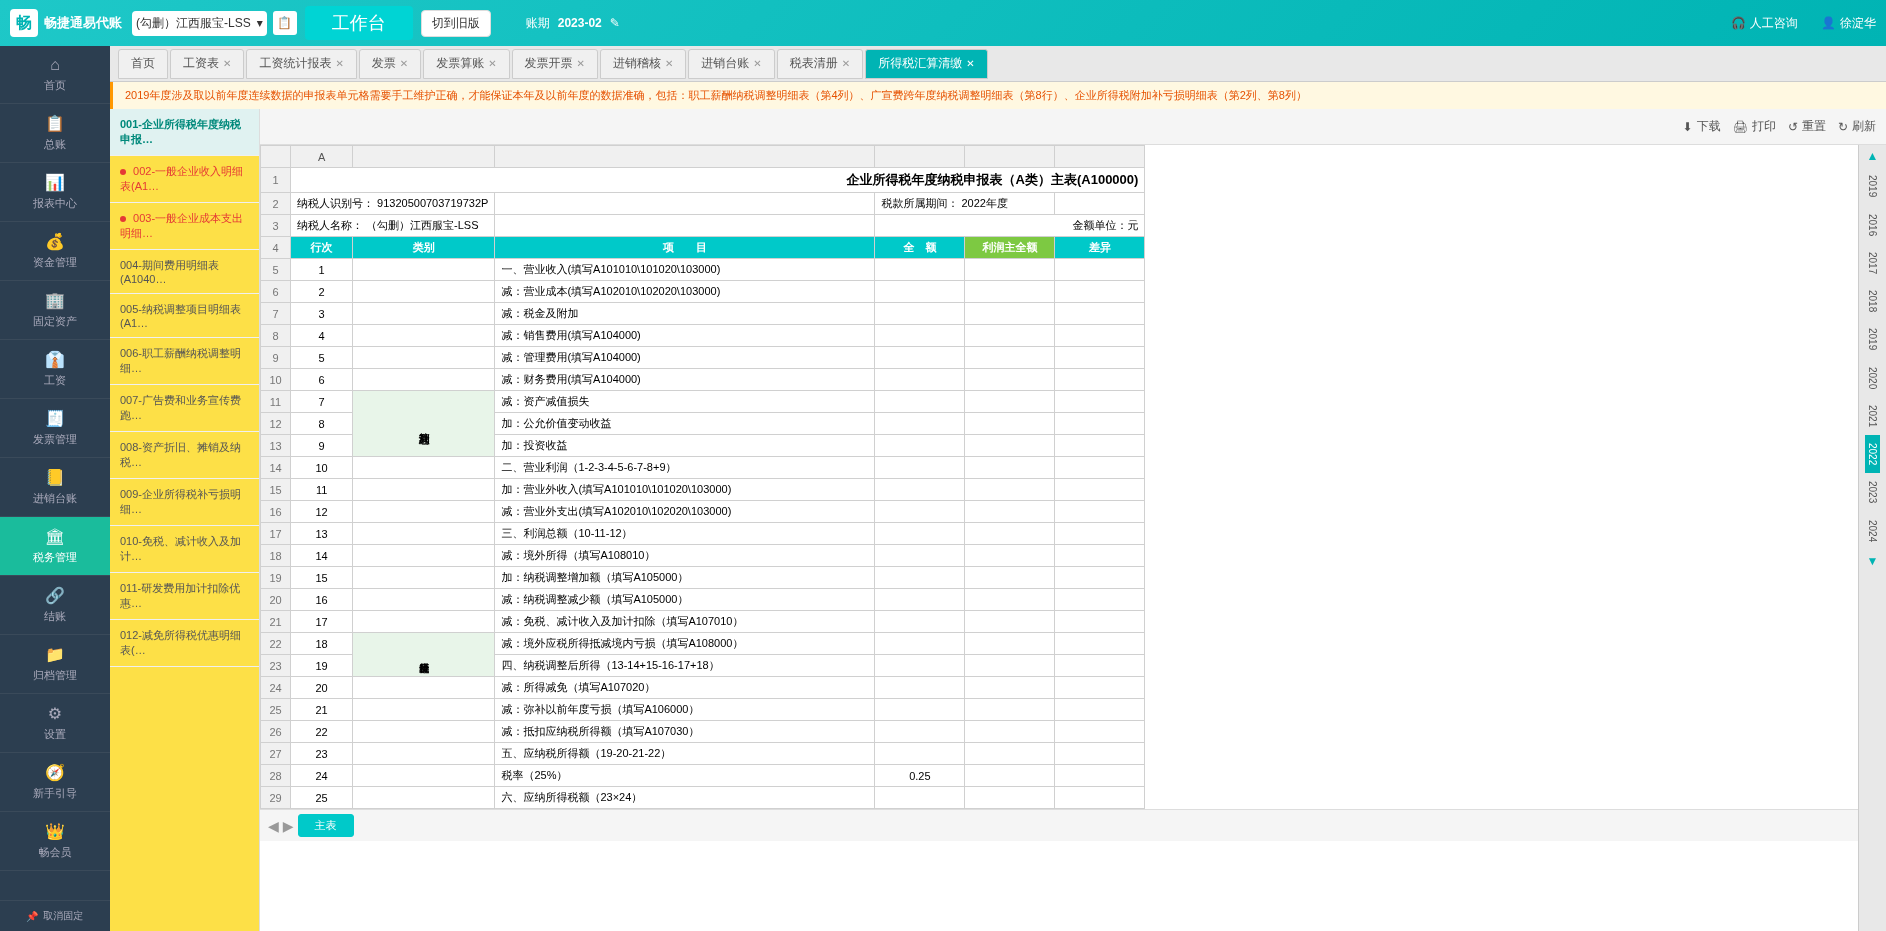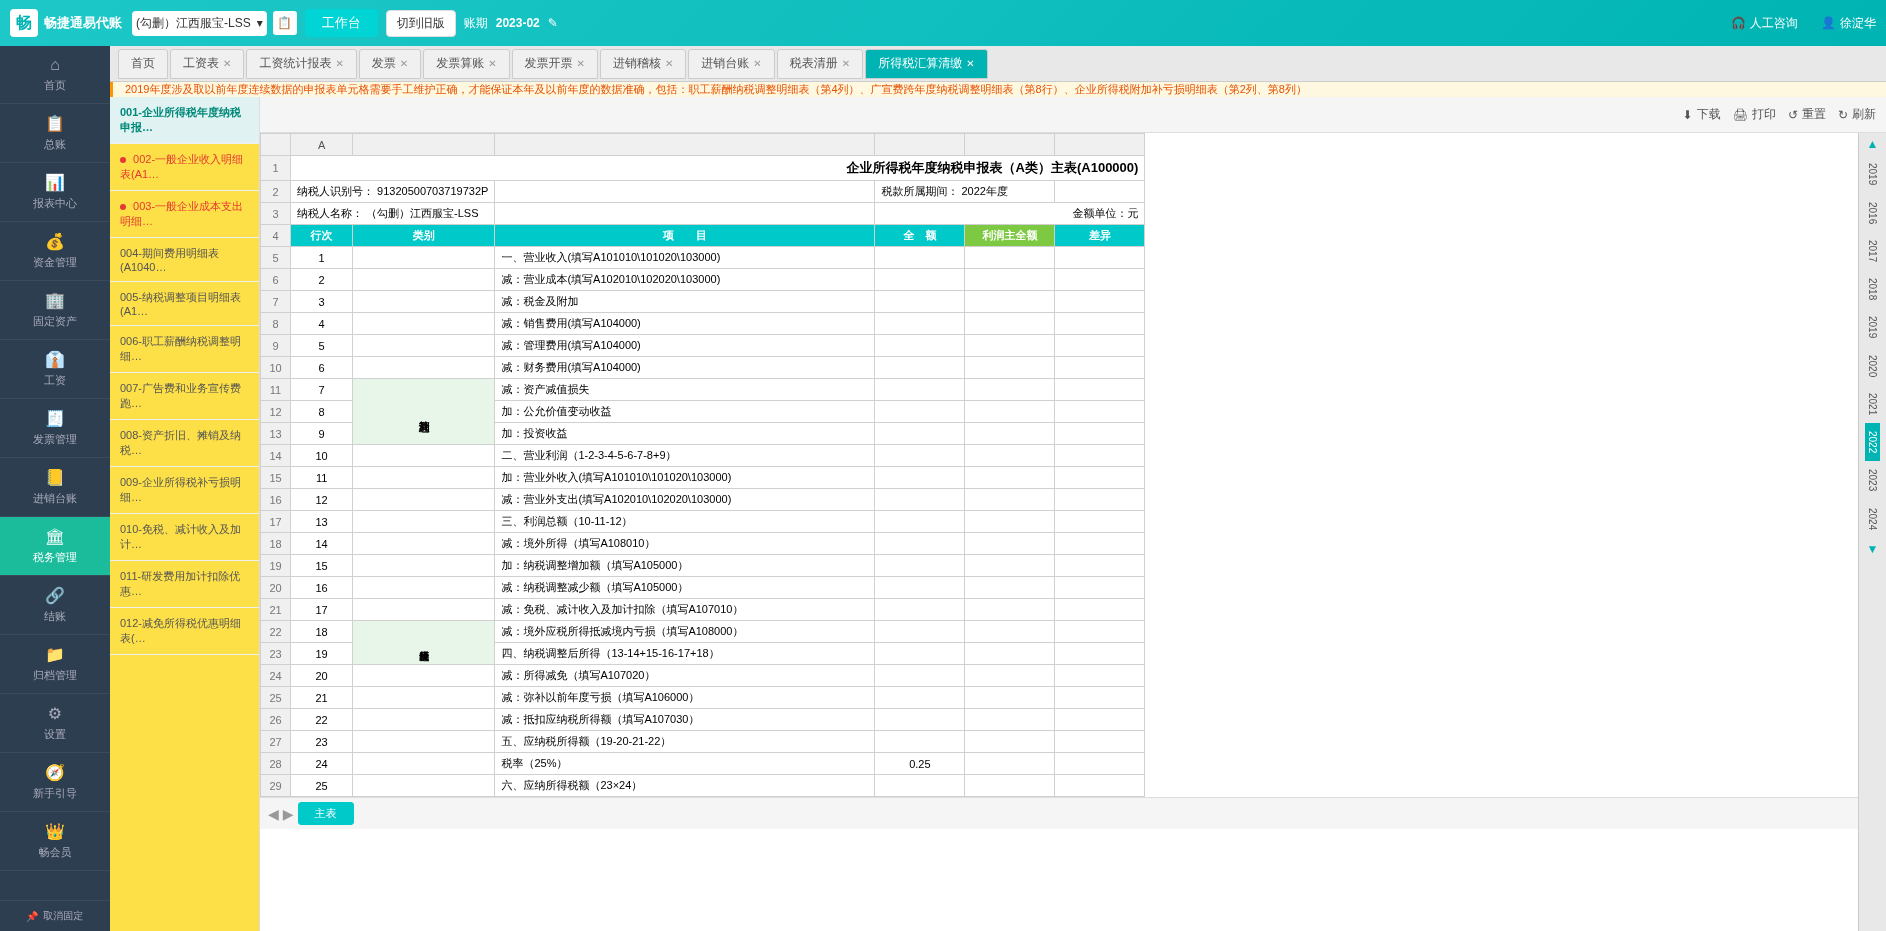--- a/index.html
+++ b/index.html
@@ -31,21 +31,21 @@
       color: #00b4b4; font-size: 16px; font-weight: bold;
     }
     .header-company {
       display: flex; align-items: center; gap: 6px;
       background: white; border-radius: 4px; padding: 4px 4px;
       font-size: 12px; color: #333; margin-left: 10px;
     }
     .header-actions { display: flex; align-items: center; gap: 8px; margin-left: 8px; }
     .btn-workbench {
       background: #00d4d4; color: white; border: none; border-radius: 4px;
-      padding: 5px 17px; font-size: 13px; cursor: pointer;
+      padding: 5px 27px; font-size: 18px; cursor: pointer;
     }
     .btn-outline {
       background: white; color: #333; border: 1px solid #ddd; border-radius: 4px;
       padding: 4px 10px; font-size: 12px; cursor: pointer;
     }
     .header-right { margin-left: auto; display: flex; align-items: center; gap: 12px; color: white; font-size: 12px; }
 
     
     .main-container { display: flex; flex: 1; overflow: hidden; }
 
@@ -99,21 +99,21 @@
       height: 30px;
     }
     .nav-tab.active-teal { background: #00b4b4; color: white; }
     .nav-tab .close-x { font-size: 10px; color: #999; cursor: pointer; }
     .nav-tab.active-teal .close-x { color: white; }
 
     
     .warning-bar {
       background: #fff8e1;
       border-left: 3px solid #ff9800;
-      padding: 0 12px;
+      padding: 6px 12px;
       font-size: 11px;
       color: #e65100;
       flex-shrink: 0;
       line-height: 1.4;
     }
 
     
     .page-body { display: flex; flex: 1; overflow: hidden; }
 
     
@@ -240,21 +240,21 @@
     <span>▾</span>
   </div>
 
   <div style="width:24px;height:24px;background:white;border-radius:3px;display:flex;align-items:center;justify-content:center;margin-left:6px;cursor:pointer;">
     <span style="font-size:12px;">📋</span>
   </div>
 
   <div class="header-actions">
     <button class="btn-workbench">工作台</button>
     <button class="btn-outline">切到旧版</button>
-    <span style="color:white;font-size:12px;">账期</span>
+    <span style="color:white;font-size:12px;margin-left:27px;">账期</span>
     <span style="color:white;font-size:12px;font-weight:bold;">2023-02</span>
     <span style="color:white;font-size:12px;cursor:pointer;">✎</span>
   </div>
 
   <div class="header-right">
     <span style="cursor:pointer;">
       <span>🎧</span>
       <span>人工咨询</span>
     </span>
     <span style="cursor:pointer;margin-left:12px;">

